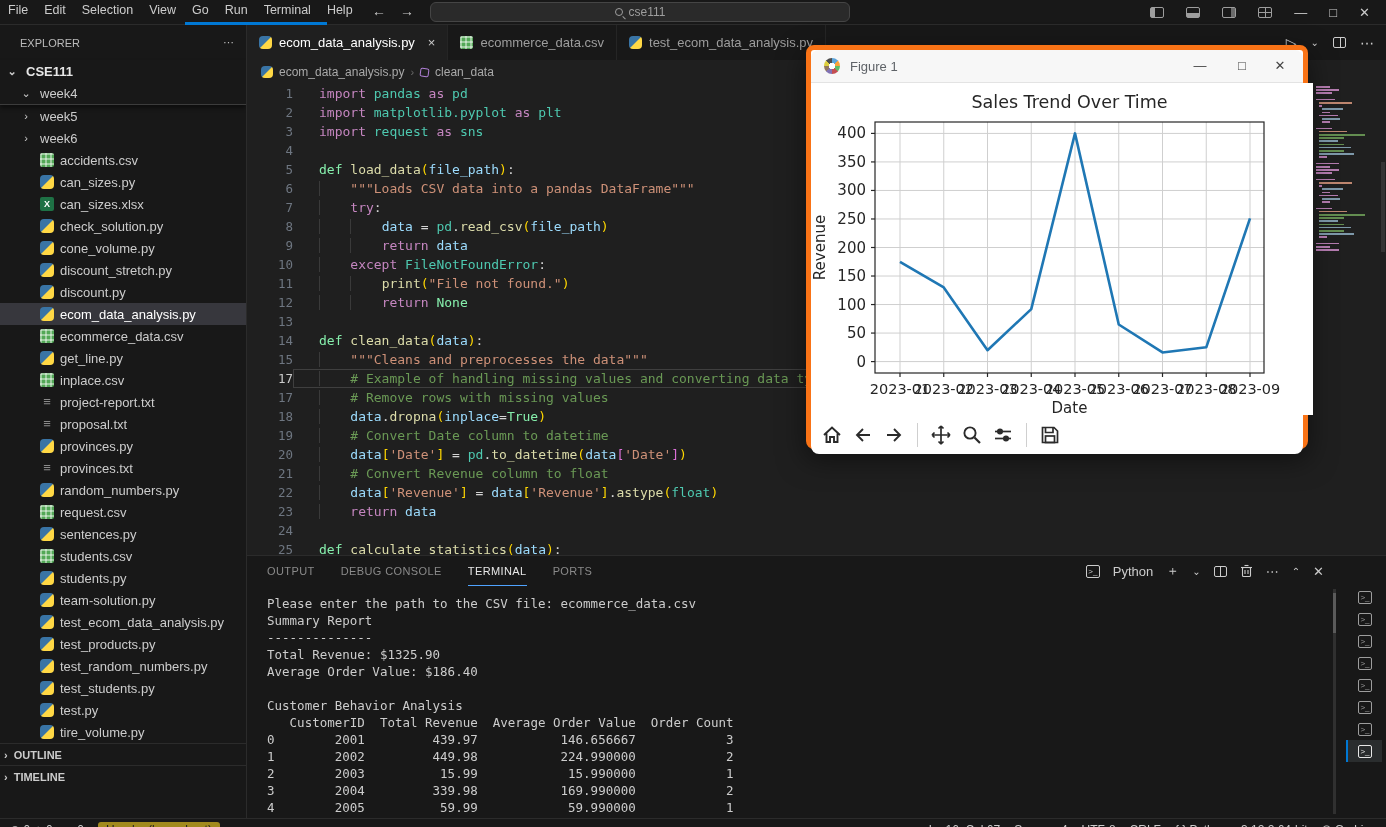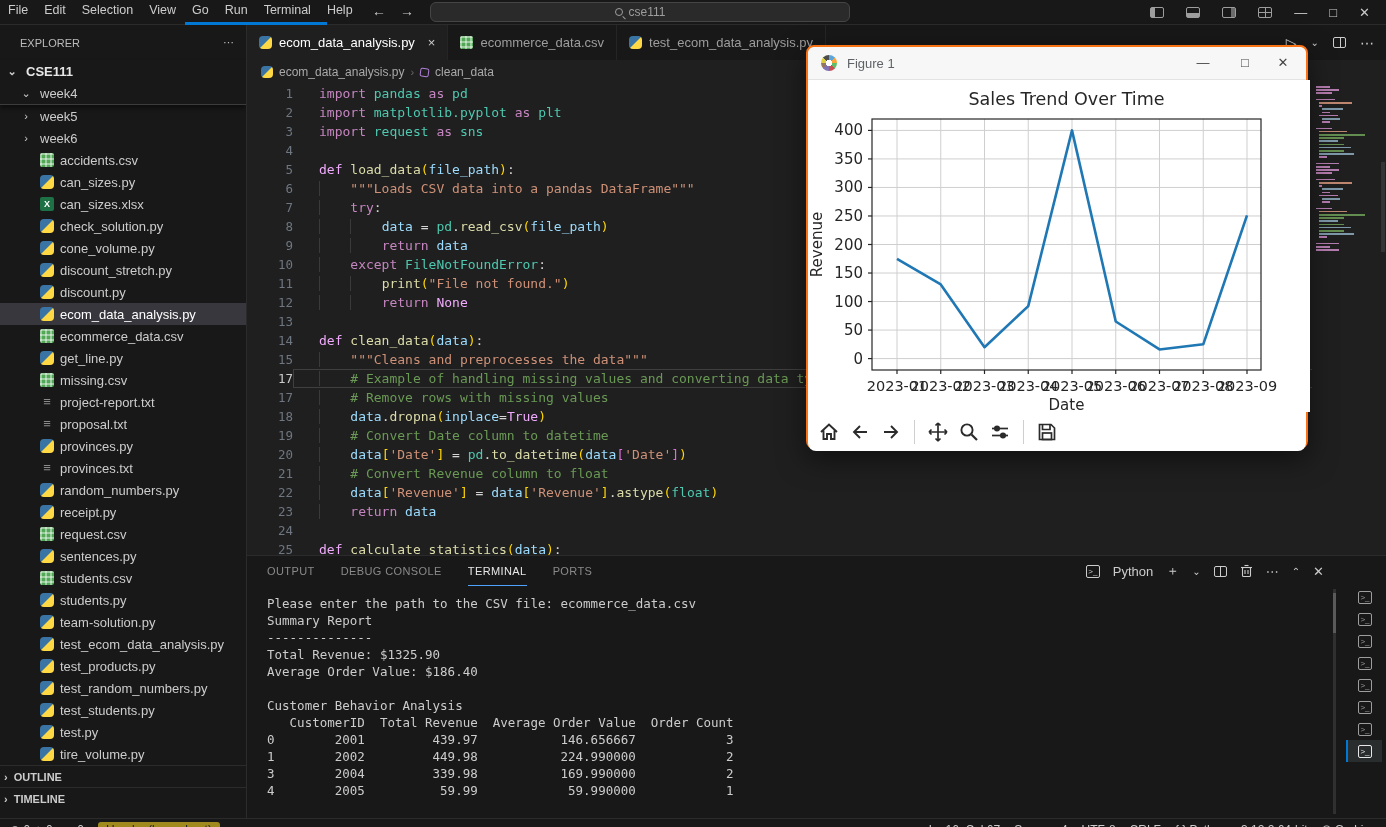--- a/index.html
+++ b/index.html
@@ -70,21 +70,21 @@
   .crumb-sep { color:#6a6a6a; font-size:11px; }
   .sym-method { width:9px; height:9px; border:1.5px solid #b180d7; transform:rotate(8deg); border-radius:2px; flex:none; }
 
   #code { position:absolute; left:0; top:59px; width:100%; height:471px; overflow:hidden;
           font-family:"DejaVu Sans Mono","Liberation Mono",monospace; font-size:13px; }
   .line { height:19px; line-height:19px; display:flex; white-space:pre; }
   .gutter { width:46px; flex:none; text-align:right; color:#6e7681; font-size:12.5px; padding-right:0; }
   .code-text { flex:1; padding-left:26px; }
   .line.cur .gutter { color:#cccccc; }
   .line.cur .code-text { outline:1px solid #3f3f3f; outline-offset:-1px; }
-  .tk-kw{color:#C586C0}.tk-def{color:#f0abfc}.tk-fn{color:#DCDCAA}.tk-type{color:#4EC9B0}
+  .tk-kw{color:#C586C0}.tk-def{color:#86efac}.tk-fn{color:#DCDCAA}.tk-type{color:#4EC9B0}
   .tk-var{color:#9CDCFE}.tk-str{color:#CE9178}.tk-com{color:#6A9955}.tk-pl{color:#d4d4d4}
   .tk-b1{color:#ffd700}.tk-b2{color:#da70d6}
   .tk-ind{ box-shadow:inset 1px 0 0 #3a3a3a; }
 
   #minimap { position:absolute; right:0; top:57px; width:74px; height:473px; background:#1f1f1f; }
   .mm-bar { position:absolute; height:1.6px; opacity:.9; }
   #mm-slider { position:absolute; right:1px; top:80px; width:4px; height:90px; background:#4a4a4a; opacity:.5; }
 
   
   #panel { position:absolute; left:247px; top:555px; width:1139px; height:263px; background:#181818;
@@ -110,21 +110,21 @@
 
   
   #statusbar { position:absolute; left:0; top:818px; width:1386px; height:22px; background:#181818;
                border-top:1px solid #2b2b2b; color:#cccccc; font-size:12px; display:flex;
                align-items:center; justify-content:space-between; padding:0 10px; z-index:5; }
   #status-left, #status-right { display:flex; gap:14px; align-items:center; white-space:nowrap; }
   .gold-badge { background:#a18a1d; color:#1f1f1f; border-radius:3px; padding:1px 8px; font-size:12px; }
 
   
   #figure { position:absolute; left:806px; top:45px; width:502px; height:404px; background:#ffffff;
-            border-radius:8px; box-shadow:0 10px 28px rgba(0,0,0,.5); z-index:50; border:2px solid #f97316; }
+            border-radius:8px; box-shadow:0 10px 28px rgba(0,0,0,.5); z-index:50; border:5px solid #f97316; }
   #fig-titlebar { position:absolute; left:0; top:0; width:100%; height:33px; background:#f7f7f7;
                   border-bottom:1px solid #e3e3e3; border-radius:8px 8px 0 0; display:flex; align-items:center; }
   #fig-icon { width:16px; height:16px; border-radius:50%; margin-left:13px;
               background:radial-gradient(circle at center, #ffffff 0 3px, transparent 3.5px),
                          conic-gradient(#5da5da 0 45deg,#faa43a 45deg 90deg,#60bd68 90deg 135deg,
                                         #c44e52 135deg 180deg,#8172b3 180deg 225deg,#937860 225deg 270deg,
                                         #decf3f 270deg 315deg,#4d4d4d 315deg 360deg); }
   #fig-title { margin-left:10px; font-size:13px; color:#5f6368; }
   .figbtn { position:absolute; top:0; width:30px; height:32px; text-align:center; line-height:32px;
             color:#444; font-size:13px; }
@@ -225,45 +225,41 @@
       <div class="row file">
         <span class="ico ico-csv"></span>
         <span>ecommerce_data.csv</span>
       </div>
       <div class="row file">
         <span class="ico ico-py"></span>
         <span>get_line.py</span>
       </div>
       <div class="row file">
         <span class="ico ico-csv"></span>
-        <span>missing.csv</span>
+        <span>inplace.csv</span>
       </div>
       <div class="row file">
         <span class="ico ico-txt">≡</span>
         <span>project-report.txt</span>
       </div>
       <div class="row file">
         <span class="ico ico-txt">≡</span>
         <span>proposal.txt</span>
       </div>
       <div class="row file">
         <span class="ico ico-py"></span>
         <span>provinces.py</span>
       </div>
       <div class="row file">
         <span class="ico ico-txt">≡</span>
         <span>provinces.txt</span>
       </div>
       <div class="row file">
         <span class="ico ico-py"></span>
         <span>random_numbers.py</span>
-      </div>
-      <div class="row file">
-        <span class="ico ico-py"></span>
-        <span>receipt.py</span>
       </div>
       <div class="row file">
         <span class="ico ico-csv"></span>
         <span>request.csv</span>
       </div>
       <div class="row file">
         <span class="ico ico-py"></span>
         <span>sentences.py</span>
       </div>
       <div class="row file">
@@ -452,20 +448,21 @@
       <div>Please enter the path to the CSV file: ecommerce_data.csv</div>
       <div>Summary Report</div>
       <div>--------------</div>
       <div>Total Revenue: $1325.90</div>
       <div>Average Order Value: $186.40</div>
       <div> </div>
       <div>Customer Behavior Analysis</div>
       <div>   CustomerID  Total Revenue  Average Order Value  Order Count</div>
       <div>0        2001         439.97           146.656667            3</div>
       <div>1        2002         449.98           224.990000            2</div>
+      <div>2        2003          15.99            15.990000            1</div>
       <div>3        2004         339.98           169.990000            2</div>
       <div>4        2005          59.99            59.990000            1</div>
     </div>
   <div id="panel-scroll"></div>
   <div id="sessions">
       <div class="session">
         <span class="term-badge">&gt;_</span>
       </div>
       <div class="session">
         <span class="term-badge">&gt;_</span>

